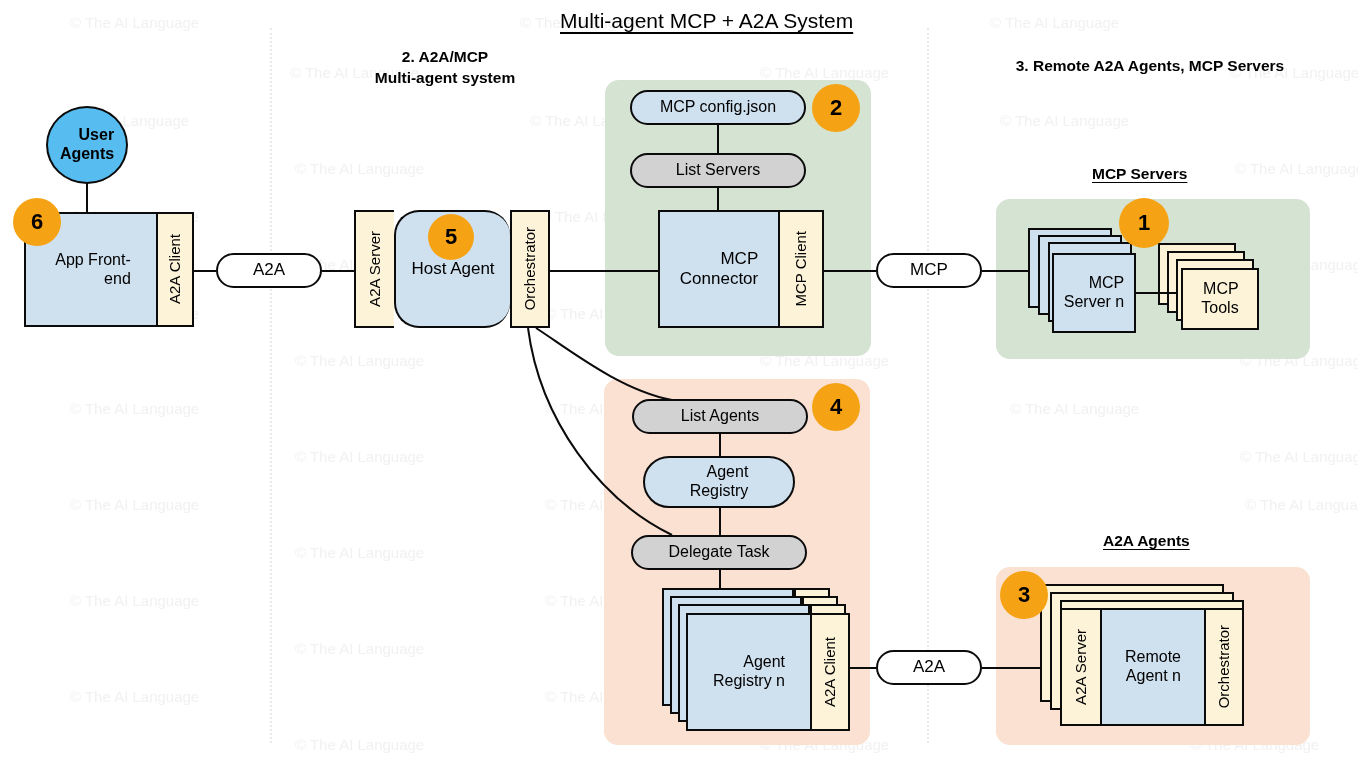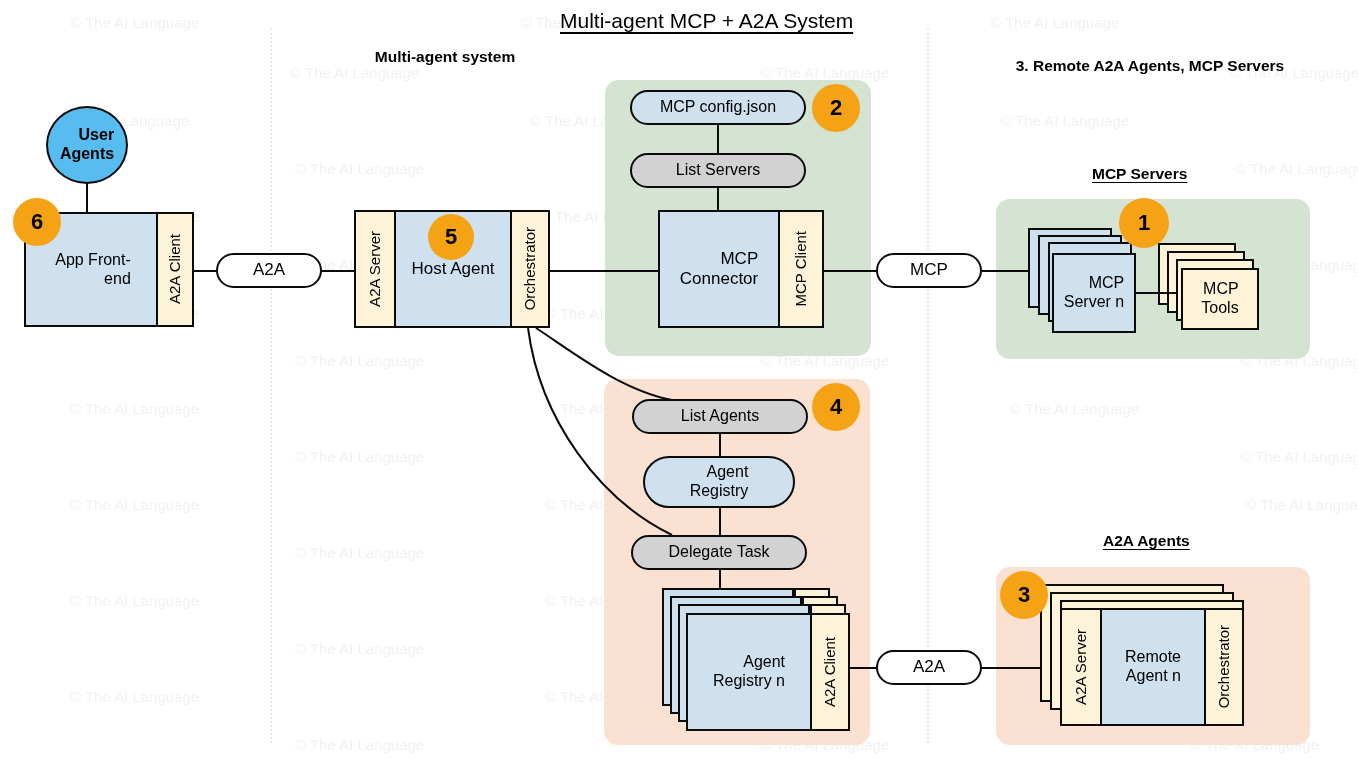--- a/index.html
+++ b/index.html
@@ -178,20 +178,21 @@
   <div class="wm" style="left:760px; top:736px;">© The AI Language</div>
   <div class="wm" style="left:1190px;top:736px;">© The AI Language</div>
 
   <div class="divider" style="left:270px; top:28px; height:715px;"></div>
   <div class="divider" style="left:927px; top:28px; height:715px;"></div>
 
   <div class="main-title" style="left:560px; top:9px;">Multi-agent MCP + A2A System</div>
 
 
   <div class="col-title" style="left:320px; top:47px; width:250px;">
+    <div>2. A2A/MCP</div>
     <div>Multi-agent system</div>
   </div>
 
   <div class="col-title" style="left:950px; top:56px; width:400px;">3. Remote A2A Agents, MCP Servers</div>
 
   <div class="group-title" style="left:1092px; top:165px;">MCP Servers</div>
 
   <div class="group-title" style="left:1103px; top:532px;">A2A Agents</div>
 
   <div class="panel panel-green" style="left:605px; top:80px; width:266px; height:276px;"></div>
@@ -224,21 +225,21 @@
   </div>
   <div class="badge" style="left:13px; top:198px; width:48px; height:48px;">6</div>
 
   <div class="line h" style="left:194px; top:270px; width:22px;"></div>
   <div class="box pill" style="left:216px; top:253px; width:106px; height:35px; background:#fff; font-size:17px;">A2A</div>
   <div class="line h" style="left:322px; top:270px; width:32px;"></div>
 
   <div class="box cream" style="left:354px; top:210px; width:40px; height:118px; border-right:none;">
     <span class="vtext">A2A Server</span>
   </div>
-  <div class="box blue" style="left:394px; top:210px; width:116px; height:118px; border-right:none; font-size:17px;">Host Agent</div>
+  <div class="box blue" style="left:394px; top:210px; width:116px; height:118px; border-right:none; font-size:17px;border-radius:25px;">Host Agent</div>
   <div class="box cream" style="left:510px; top:210px; width:40px; height:118px;">
     <span class="vtext">Orchestrator</span>
   </div>
   <div class="badge" style="left:428px; top:214px; width:46px; height:46px;">5</div>
 
   <div class="line h" style="left:550px; top:270px; width:108px;"></div>
 
   <div class="box pill blue" style="left:630px; top:90px; width:176px; height:35px; font-size:16px;">MCP config.json</div>
   <div class="line v" style="left:717px; top:125px; height:28px;"></div>
   <div class="box pill gray" style="left:630px; top:153px; width:176px; height:35px; font-size:16px;">List Servers</div>

